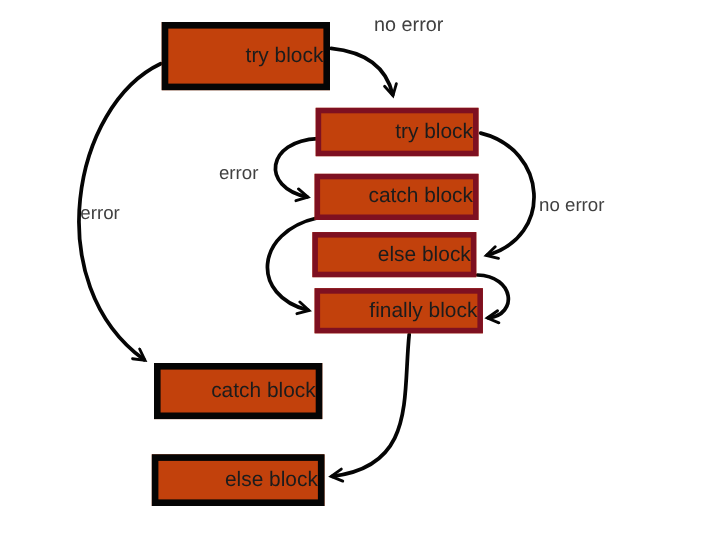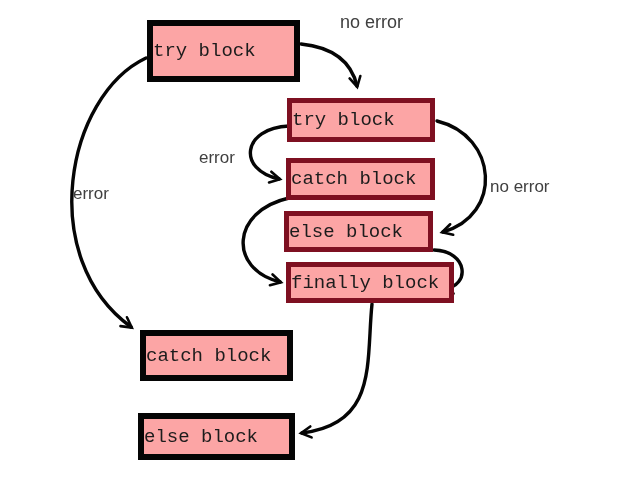--- a/index.html
+++ b/index.html
@@ -23,38 +23,37 @@
     height: 493px;
   }
   .arrows path.edge {
     fill: none;
     stroke: #050505;
     stroke-width: 3.4;
     stroke-linecap: round;
   }
   .box {
     position: absolute;
-    background: #fca5a5;
+    background: #c2410c;
     display: flex;
     align-items: center;
-    justify-content: flex-start;
+    justify-content: flex-end;
     font-size: 19px;
     color: #1c1c1c;
     box-sizing: border-box;
     white-space: nowrap;
-    font-family: Liberation Mono, monospace;
   }
   .box.black { border: 6px solid #050505; }
   .box.red   { border: 5px solid #7e1021; }
 
   .b-outer-try     { left:147px; top:20px;  width:153px; height:62px; }
   .b-inner-try     { left:287px; top:98px;  width:148px; height:44px; }
   .b-inner-catch   { left:286px; top:158px; width:149px; height:42px; }
   .b-inner-else    { left:284px; top:211px; width:149px; height:41px; }
-  .b-inner-finally { left:286px; top:262px; width:168px; height:41px; }
+  .b-inner-finally { left:286px; top:262px; width:153px; height:41px; }
   .b-outer-catch   { left:140px; top:330px; width:153px; height:51px; }
   .b-outer-else    { left:138px; top:413px; width:157px; height:47px; }
 
   .edge-label {
     position: absolute;
     color: #404040;
     font-size: 18px;
     white-space: nowrap;
   }
   .l-no-error-top   { left:340px; top:12px; }

